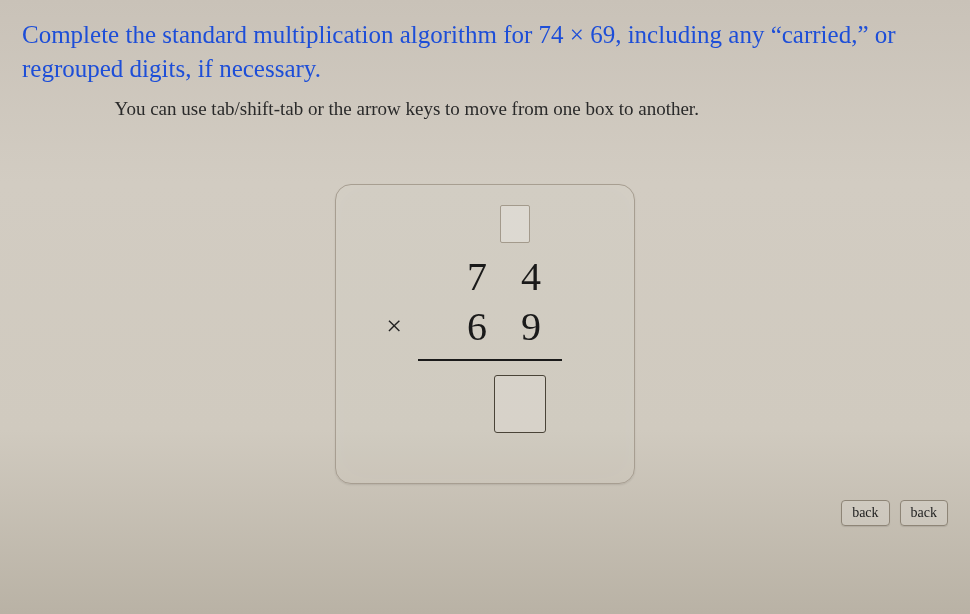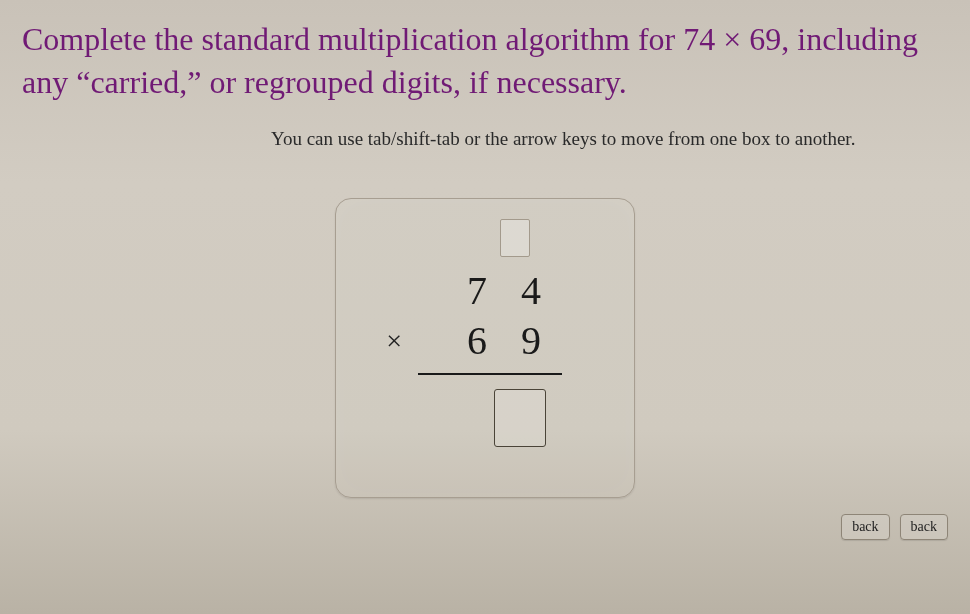--- a/index.html
+++ b/index.html
@@ -8,30 +8,30 @@
     width: 970px; height: 614px;
     font-family: Georgia, 'Times New Roman', serif;
     background: linear-gradient(180deg, #c9c2b8 0%, #d2ccc2 30%, #d0cabf 70%, #b9b2a5 100%);
     color: #1a1a1a;
     overflow: hidden;
   }
   .page {
     padding: 18px 22px 0 22px;
   }
   .question {
-    font-size: 32px;
+    font-size: 25px;
     line-height: 1.35;
-    color: #701a75;
-    margin-bottom: 24px;
+    color: #1d4ed8;
+    margin-bottom: 12px;
   }
   .hint {
     font-size: 19px;
     color: #2a2a2a;
-    text-align: right;
-    margin: 0 auto 48px auto;
+    text-align: left;
+    margin: 0 auto 64px auto;
     width: 80%;
   }
   .work-area {
     width: 300px;
     height: 300px;
     margin: 0 auto;
     background: rgba(255,255,255,0.02);
     border: 1px solid #a79e91;
     border-radius: 16px;
     box-shadow: 0 1px 2px rgba(0,0,0,0.1), inset 0 0 30px rgba(255,255,255,0.05);

